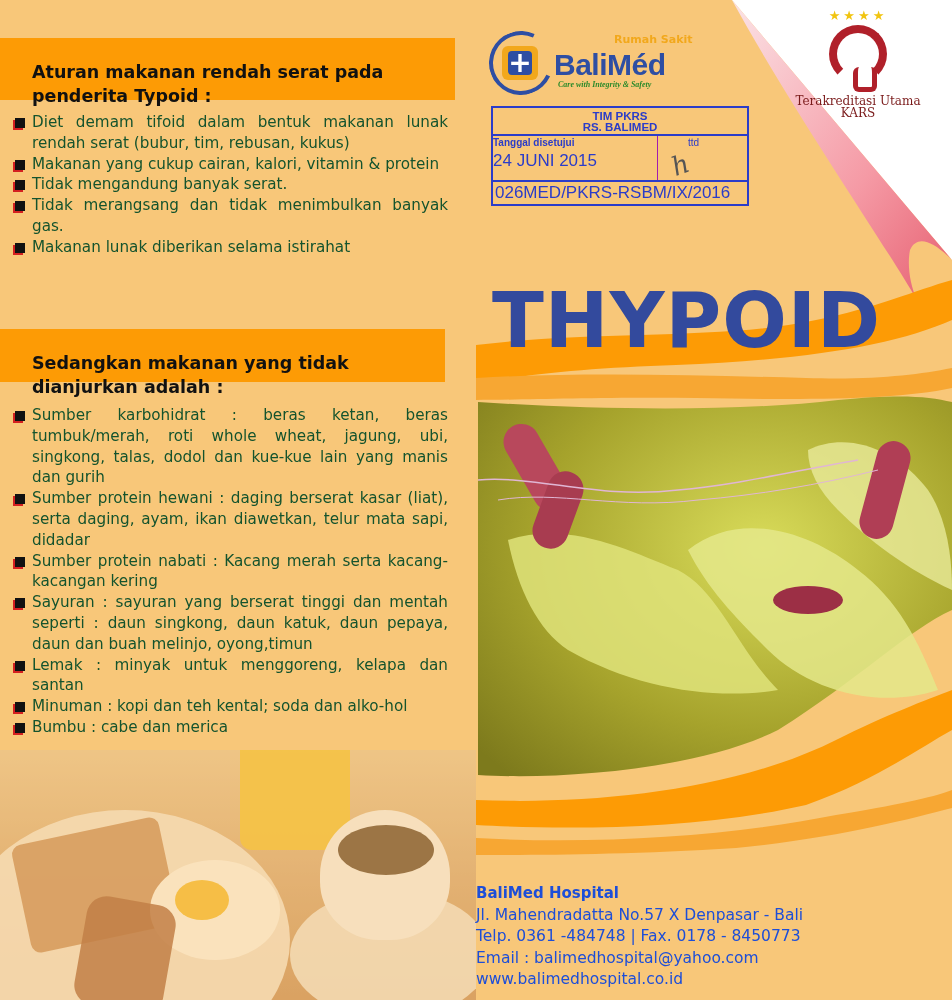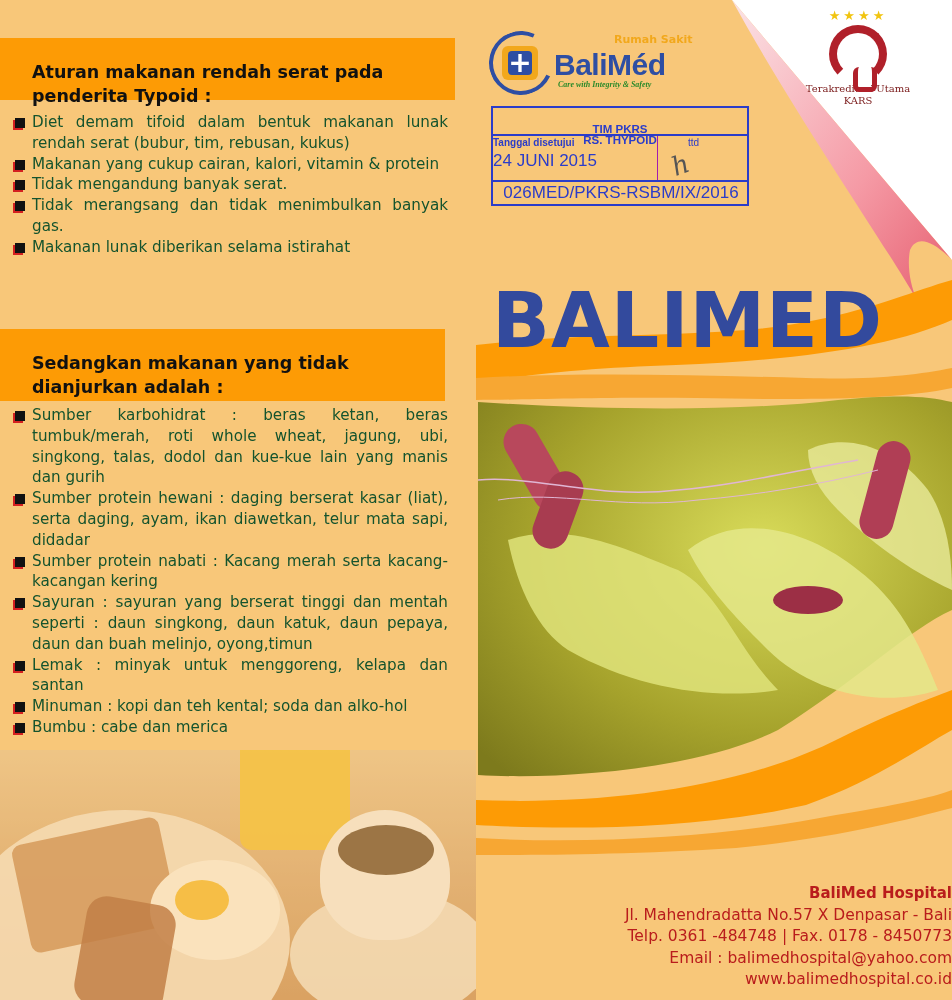--- a/index.html
+++ b/index.html
@@ -17,21 +17,21 @@
   .food-bg .bacon { position: absolute; left: 80px; top: 150px; width: 90px; height: 110px; background: #a55a2d; transform: rotate(10deg); border-radius: 20px; opacity: .85; }
   .food-bg .cup { position: absolute; left: 320px; top: 60px; width: 130px; height: 130px; border-radius: 50% 50% 45% 45%; background: #f6ede0; }
   .food-bg .coffee { position: absolute; left: 338px; top: 75px; width: 96px; height: 50px; border-radius: 50%; background: #6a4a2a; }
   .food-bg .saucer { position: absolute; left: 290px; top: 140px; width: 200px; height: 130px; border-radius: 50%; background: #f1e4d0; opacity: .9; }
   .food-bg .juice { position: absolute; left: 240px; top: 0px; width: 110px; height: 100px; background: #f3c12a; border-radius: 0 0 12px 12px; opacity: .9; }
   .food-bg .veil { position: absolute; inset: 0; background: rgba(248,199,121,.35); }
 
   .banner { position: absolute; left: 0; width: 455px; background: #fd9b05; padding: 22px 0 6px 32px;
     font-weight: bold; font-size: 17.5px; line-height: 24px; color: #111; }
   .banner1 { top: 38px; height: 62px; }
-  .banner2 { top: 329px; height: 72px; width: 445px; }
+  .banner2 { top: 329px; height: 53px; width: 445px; }
 
   ul.list { position: absolute; left: 14px; width: 434px; list-style: none; font-size: 15.2px; line-height: 20.8px; color: #14532d; text-align: justify; }
   ul.list li { position: relative; padding-left: 18px; }
   ul.list li .bullet { position: absolute; left: 1px; top: 6px; width: 10px; height: 10px; background: #111; box-shadow: -2px 2px 0 #d42020; }
   .list1 { top: 112px; }
   .list2 { top: 405px; }
 
   
   .right { position: absolute; left: 476px; top: 0; width: 476px; height: 1000px; }
   .curl { position: absolute; right: 0; top: 0; width: 220px; height: 300px; }
@@ -41,38 +41,38 @@
   .logo .cross-box::before { content: ""; position: absolute; left: 6px; top: 5px; width: 24px; height: 24px; background: #2e4ea3; border-radius: 4px; }
   .logo .plus { position: absolute; left: 22px; top: 22px; width: 24px; height: 26px; color: #fff; font-weight: bold; font-size: 28px; line-height: 26px; text-align: center; }
   .logo .rs { position: absolute; left: 128px; top: 5px; font-size: 11px; color: #f2a81c; font-weight: bold; }
   .logo .brand { position: absolute; left: 68px; top: 20px; font-size: 30px; font-weight: bold; color: #2e4ea3; letter-spacing: -0.5px; font-family: "Liberation Sans", sans-serif; }
   .logo .tag { position: absolute; left: 72px; top: 52px; font-size: 8px; color: #2a8a2a; font-style: italic; font-weight: bold; font-family: "Liberation Serif", serif; }
 
   .kars { position: absolute; left: 788px; top: 8px; width: 140px; text-align: center; }
   .kars .stars { color: #f1c40f; font-size: 13px; letter-spacing: 3px; }
   .kars .q { width: 58px; height: 58px; margin: 2px auto 0; border-radius: 50%; border: 8px solid #b0202a; border-bottom-color: transparent; position: relative; }
   .kars .q::after { content: ""; position: absolute; left: 16px; top: 34px; width: 14px; height: 20px; border: 5px solid #b0202a; border-radius: 6px; border-top: none; }
-  .kars .label { font-family: "DejaVu Serif", serif; font-size: 10px; color: #7a1a1a; line-height: 12px; }
+  .kars .label { font-family: "DejaVu Serif", serif; font-size: 12px; color: #7a1a1a; margin-top: 12px; line-height: 12px; }
 
   .stamp { position: absolute; left: 491px; top: 106px; width: 258px; height: 100px; border: 2px solid #2b3cc9; color: #2b3cc9; font-family: "Liberation Sans", sans-serif; }
-  .stamp .head { text-align: center; font-weight: bold; font-size: 11.5px; line-height: 11px; padding-top: 16px; height: 28px; border-bottom: 2px solid #2b3cc9; }
+  .stamp .head { text-align: center; font-weight: bold; font-size: 11.5px; line-height: 11px; padding-top: 3px; height: 28px; border-bottom: 2px solid #2b3cc9; }
   .stamp .mid { display: flex; height: 46px; border-bottom: 2px solid #2b3cc9; }
   .stamp .mid .dcell { width: 165px; border-right: 1px solid #a21caf; text-align: left; }
   .stamp .mid .dlabel { font-size: 10px; font-weight: bold; margin-top: 1px; }
   .stamp .mid .date { font-size: 17px; margin-top: 3px; }
   .stamp .mid .scell { flex: 1; position: relative; }
   .stamp .mid .ttd { position: absolute; left: 30px; top: 1px; font-size: 10px; font-weight: normal; }
   .stamp .mid .sig { position: absolute; left: 14px; top: 14px; font-size: 26px; color: #555; font-family: "DejaVu Serif", serif; font-style: italic; transform: rotate(-20deg); }
-  .stamp .num { font-size: 17px; padding-left: 2px; line-height: 22px; text-align: center; }
+  .stamp .num { font-size: 17px; padding-left: 2px; line-height: 22px; }
 
   .title { position: absolute; left: 492px; top: 276px; font-family: "DejaVu Sans", sans-serif; font-weight: bold; font-size: 76px; color: #334a9d; letter-spacing: 1px; z-index: 3; }
   .waves { position: absolute; left: 476px; top: 260px; width: 476px; height: 600px; }
   .micro { position: absolute; left: 478px; top: 390px; width: 474px; height: 400px; overflow: hidden; }
 
-  .footer { position: absolute; left: 476px; top: 883px; width: 476px; text-align: right; font-size: 15.5px; line-height: 21.5px; color: #b91c1c; }
+  .footer { position: absolute; left: 476px; top: 883px; width: 476px; text-align: left; font-size: 15.5px; line-height: 21.5px; color: #1d4ed8; }
   .footer .fname { font-weight: bold; font-size: 15px; }
 </style>
 </head>
 <body>
 
 <div class="left">
   <div class="food-bg">
     <div class="juice"></div>
     <div class="plate"></div>
     <div class="toast"></div>
@@ -134,21 +134,21 @@
   <div class="q"></div>
   <div class="label">
     <div>Terakreditasi Utama</div>
     <div>KARS</div>
   </div>
 </div>
 
 <div class="stamp">
   <div class="head">
     <div>TIM PKRS</div>
-    <div>RS. THYPOID</div>
+    <div>RS. BALIMED</div>
   </div>
   <div class="mid">
     <div class="dcell">
       <div class="dlabel">Tanggal disetujui</div>
       <div class="date">24 JUNI 2015</div>
     </div>
     <div class="scell">
       <span class="ttd">ttd</span>
       <span class="sig">h</span>
     </div>
@@ -176,21 +176,21 @@
   <path d="M210,160 C260,120 330,140 380,180 C420,210 440,250 460,300 C400,320 330,300 290,260 C260,230 230,200 210,160 Z" fill="#e4e88a" opacity=".85"></path>
   <path d="M330,60 C370,40 420,60 450,100 C470,130 474,170 474,200 C430,180 390,150 360,120 C340,100 330,80 330,60 Z" fill="#e8ea9a" opacity=".8"></path>
   <rect x="40" y="30" width="36" height="95" rx="18" fill="#b8485c" transform="rotate(-30 58 77)"></rect>
   <rect x="62" y="80" width="36" height="80" rx="18" fill="#a83c50" transform="rotate(20 80 120)"></rect>
   <rect x="390" y="50" width="34" height="100" rx="17" fill="#b03e55" transform="rotate(15 407 100)"></rect>
   <ellipse cx="330" cy="210" rx="35" ry="14" fill="#9c2f45"></ellipse>
   <path d="M0,90 C60,85 120,110 200,100 C260,95 320,80 380,70" stroke="#e0b6d4" stroke-width="1.5" fill="none"></path>
   <path d="M20,110 C80,100 140,120 220,110 C280,105 340,95 400,80" stroke="#e0b6d4" stroke-width="1" fill="none"></path>
 </svg>
 
-<div class="title">BALIMED</div>
+<div class="title">THYPOID</div>
 
 <div class="footer">
   <div class="fname">BaliMed Hospital</div>
   <div>Jl. Mahendradatta No.57 X Denpasar - Bali</div>
   <div>Telp. 0361 -484748 | Fax. 0178 - 8450773</div>
   <div>Email : balimedhospital@yahoo.com</div>
   <div>www.balimedhospital.co.id</div>
 </div>
 
 </body></html>

